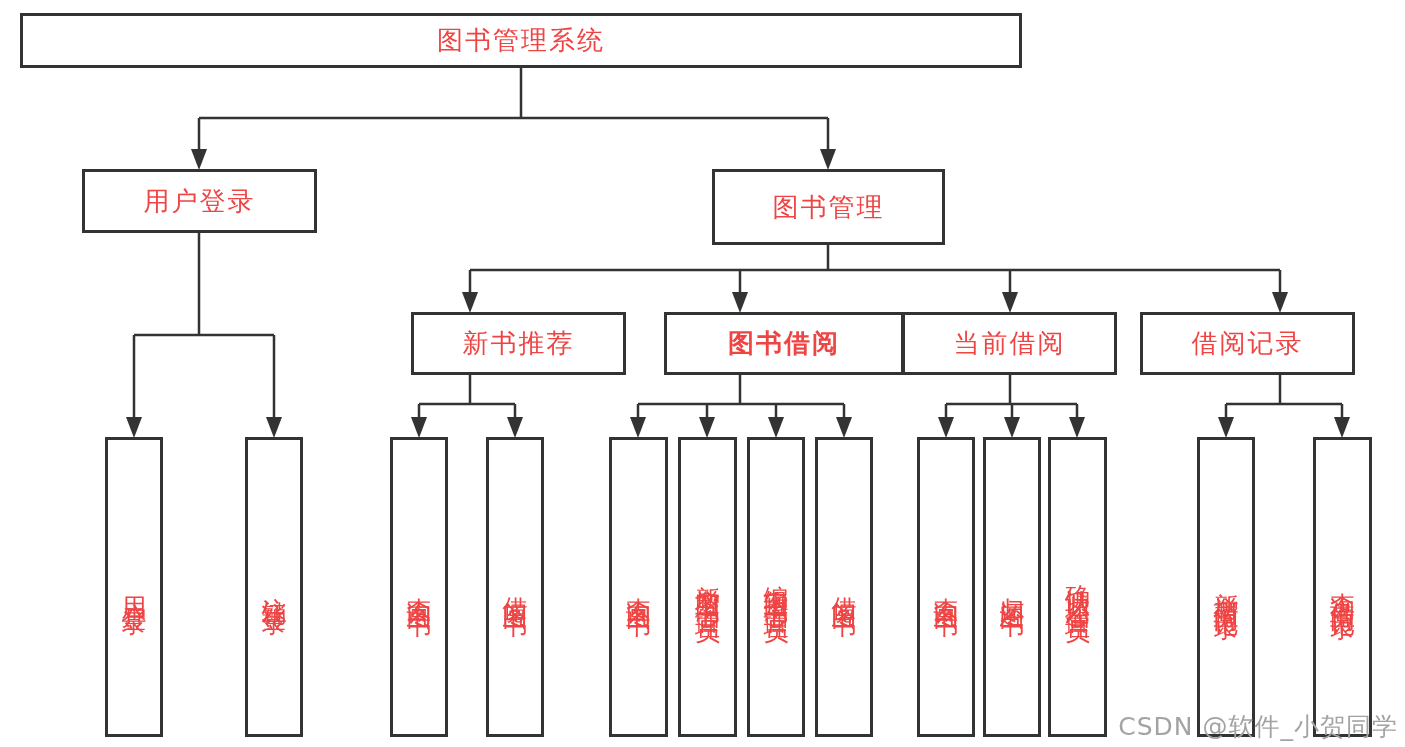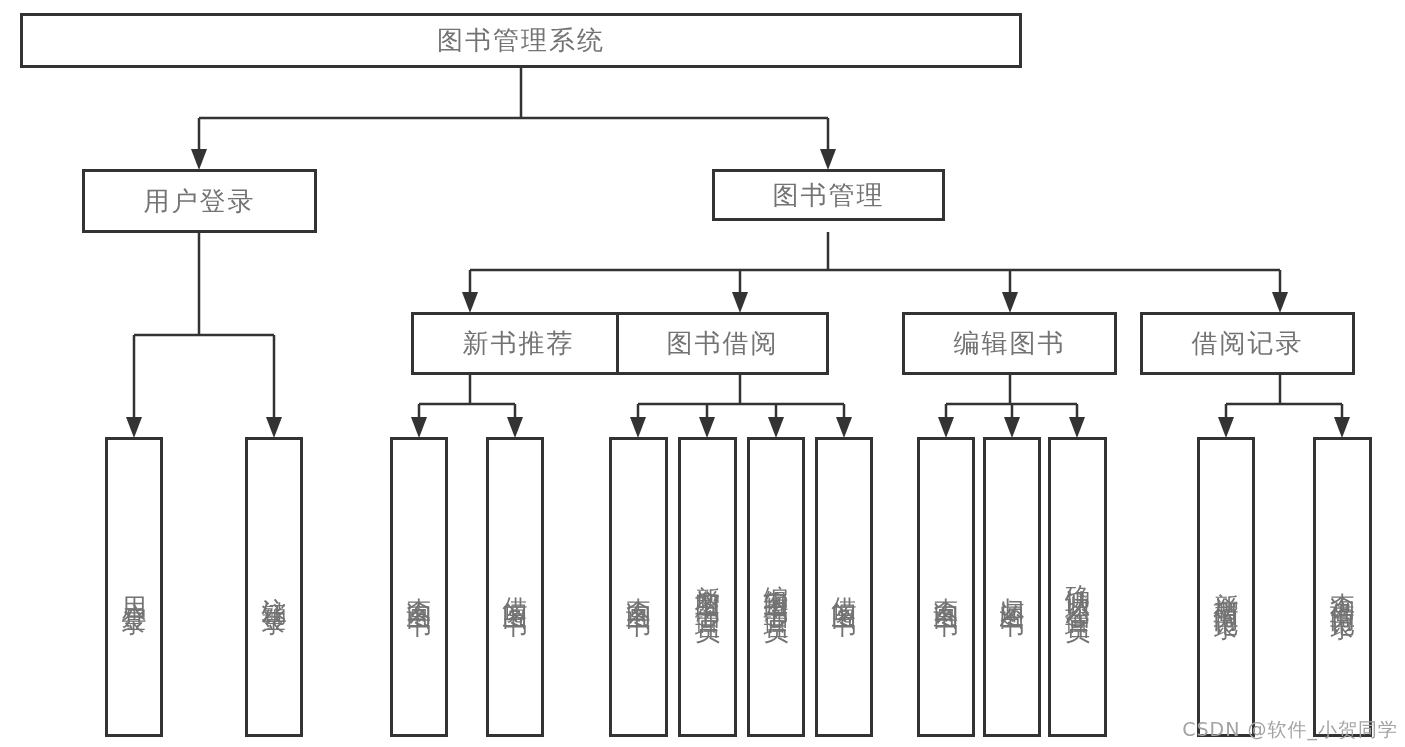--- a/index.html
+++ b/index.html
@@ -5,32 +5,32 @@
   * { margin:0; padding:0; box-sizing:border-box; }
   html,body { background:#ffffff; }
   body { font-family:"DejaVu Sans","Liberation Sans",sans-serif; }
   .stage {
     position:relative; width:1405px; height:747px;
     background:#ffffff; overflow:hidden;
   }
   svg.wires { position:absolute; left:0; top:0; width:1405px; height:747px; }
   .node {
     position:absolute; background:#ffffff;
-    border:3px solid #333333; color:#737373;
+    border:3px solid #333333; color:#ef4444;
     display:flex; align-items:center; justify-content:center;
     text-align:center;
   }
   .hbox { font-size:26px; letter-spacing:2px; white-space:nowrap; }
   .vbox {
     writing-mode:vertical-rl; text-orientation:mixed;
     font-size:25px; letter-spacing:5px; line-height:1;
   }
   .watermark {
     position:absolute; right:7px; bottom:4px;
-    font-size:19px; color:#a3a3a3; letter-spacing:1px;
+    font-size:25px; color:#a3a3a3; letter-spacing:1px;
     white-space:nowrap;
   }
 </style>
 </head>
 <body>
 
 <div class="stage">
 
   <svg class="wires" id="wires" viewBox="0 0 1405 747" xmlns="http://www.w3.org/2000/svg">
       <path d="M521,68V118M199,118H828M199,118V151M828,118V151M199,233V335M134,335H274M134,335V419M274,335V419M828,232V270M470,270H1280M470,270V294M740,270V294M1010,270V294M1280,270V294M470,375V404M419,404H515M419,404V419M515,404V419M740,375V404M638,404H844M638,404V419M707,404V419M776,404V419M844,404V419M1010,375V404M946,404H1077M946,404V419M1012,404V419M1077,404V419M1280,375V404M1226,404H1342M1226,404V419M1342,404V419" fill="none" stroke="#333333" stroke-width="2.5"></path>
@@ -51,25 +51,25 @@
       <polygon points="946,438 938,417 954,417" fill="#333333"></polygon>
       <polygon points="1012,438 1004,417 1020,417" fill="#333333"></polygon>
       <polygon points="1077,438 1069,417 1085,417" fill="#333333"></polygon>
       <polygon points="1226,438 1218,417 1234,417" fill="#333333"></polygon>
       <polygon points="1342,438 1334,417 1350,417" fill="#333333"></polygon>
     </svg>
 
   <div class="node hbox" style="left:20px; top:13px; width:1002px; height:55px;">图书管理系统</div>
 
   <div class="node hbox" style="left:82px; top:169px; width:235px; height:64px;">用户登录</div>
-  <div class="node hbox" style="left:712px; top:169px; width:233px; height:52px;">图书管理</div>
+  <div class="node hbox" style="left:712px; top:169px; width:233px; height:76px;">图书管理</div>
 
   <div class="node hbox" style="left:363px; top:312px; width:215px; height:63px;margin-left:48px;">新书推荐</div>
-  <div class="node hbox" style="left:616px; top:312px; width:213px; height:63px;">图书借阅</div>
-  <div class="node hbox" style="left:902px; top:312px; width:215px; height:63px;">编辑图书</div>
+  <div class="node hbox" style="left:664px; top:312px; width:240px; height:63px;font-weight:bold;">图书借阅</div>
+  <div class="node hbox" style="left:902px; top:312px; width:215px; height:63px;">当前借阅</div>
   <div class="node hbox" style="left:1140px; top:312px; width:215px; height:63px;">借阅记录</div>
 
   <div class="node vbox" style="left:105px; top:437px; width:58px; height:300px;">用户登录</div>
   <div class="node vbox" style="left:245px; top:437px; width:58px; height:300px;">注销登录</div>
 
   <div class="node vbox" style="left:390px; top:437px; width:58px; height:300px;">查询图书</div>
   <div class="node vbox" style="left:486px; top:437px; width:58px; height:300px;">借阅图书</div>
 
   <div class="node vbox" style="left:609px; top:437px; width:59px; height:300px;">查询图书</div>
   <div class="node vbox" style="left:678px; top:437px; width:59px; height:300px;">新增图书（管理员）</div>

